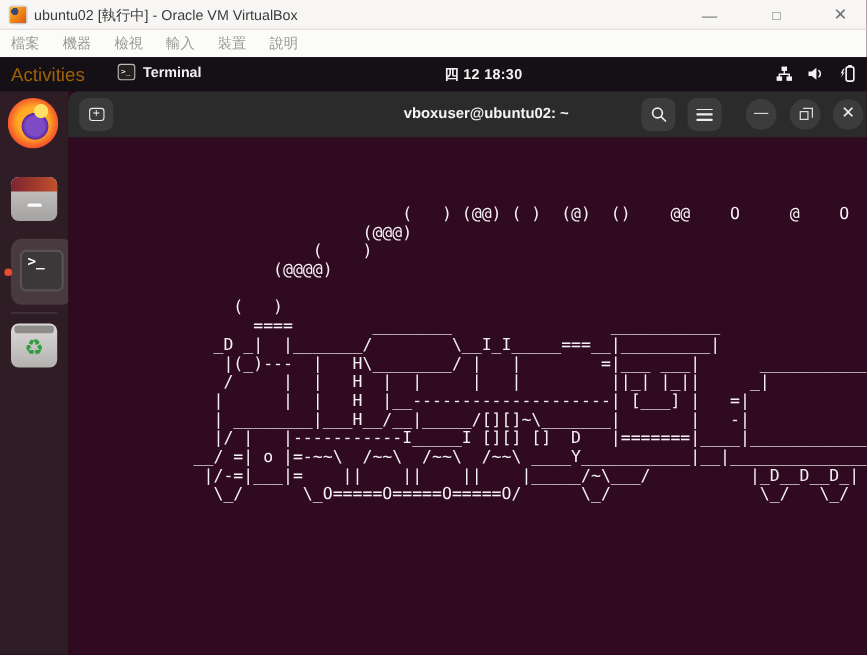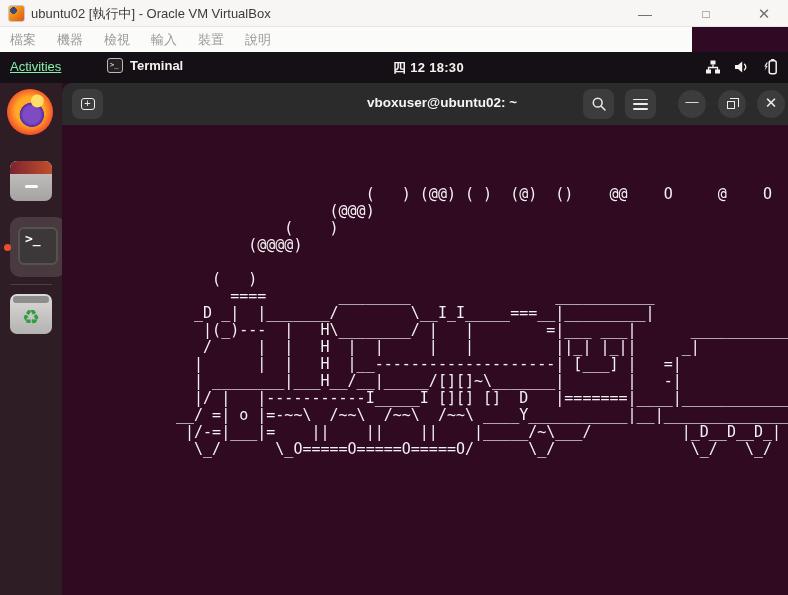--- a/index.html
+++ b/index.html
@@ -13,33 +13,33 @@
   .vbox-icon { position:absolute; left:8px; top:5px; width:17px; height:17px; border-radius:3px;
     background:
       radial-gradient(circle at 30% 30%, #3a4a7a 0 22%, transparent 23%),
       linear-gradient(135deg, #f6b73c 0%, #ef8212 55%, #d9531e 100%);
     border:1px solid #c9c9c9; }
   .vbox-title { position:absolute; left:31px; top:5px; font-size:13px; color:#3b3b3b; }
   .winctl { position:absolute; top:3px; width:22px; height:22px; text-align:center;
     line-height:22px; font-size:14px; color:#717171; }
   .winctl.min { left:634px; } .winctl.max { left:695px; font-size:12px; } .winctl.cls { left:753px; font-size:15px; }
 
-  .vbox-menubar { position:absolute; left:0; top:27px; width:692px; height:25px;
+  .vbox-menubar { position:absolute; left:0; top:27px; width:788px; height:25px;
     background:#fbfbfa; padding-left:5px; display:flex; align-items:center; }
   .menu-item { font-size:13px; color:#9c9a98; margin-right:11px; padding:2px 5px; }
 
   
   .topbar { position:absolute; left:0; top:52px; width:788px; height:31px; background:#151015; }
-  .activities { position:absolute; left:10px; top:7px; font-size:13px; color:#86efac;text-decoration:underline; }
+  .activities { position:absolute; left:10px; top:7px; font-size:17px; color:#a16207; }
   .focused-app { position:absolute; left:107px; top:6px; display:flex; align-items:center; }
   .mini-term { width:16px; height:15px; background:#252021; border:1px solid #bdbaba;
     border-radius:3px; color:#fff; font-family:"DejaVu Sans Mono", monospace; font-size:7px;
     line-height:12px; padding-left:2px; margin-right:7px; }
   .focused-app-label { font-size:13px; color:#f3f2f1; font-weight:700; }
-  .clock { position:absolute; left:393px; top:7px; font-size:13px; color:#f3f2f1; font-weight:600; letter-spacing:.3px; }
+  .clock { position:absolute; left:404px; top:7px; font-size:13px; color:#f3f2f1; font-weight:600; letter-spacing:.3px; }
   .tray { position:absolute; right:9px; top:6px; display:flex; align-items:center; gap:12px; }
   .tray svg { display:block; }
 
   
   .dock { position:absolute; left:0; top:83px; width:62px; height:512px; background:#2e1d24; }
   .dock-item { position:absolute; left:7px; width:48px; height:48px; }
   .ff-icon { width:46px; height:46px; border-radius:50%;
     background:
       radial-gradient(circle at 66% 26%, #ffe066 0 13%, rgba(255,224,102,0) 15%),
       radial-gradient(circle at 54% 56%, #7d4bc4 0 24%, #5b2ba0 33%, rgba(91,43,160,0) 35%),

